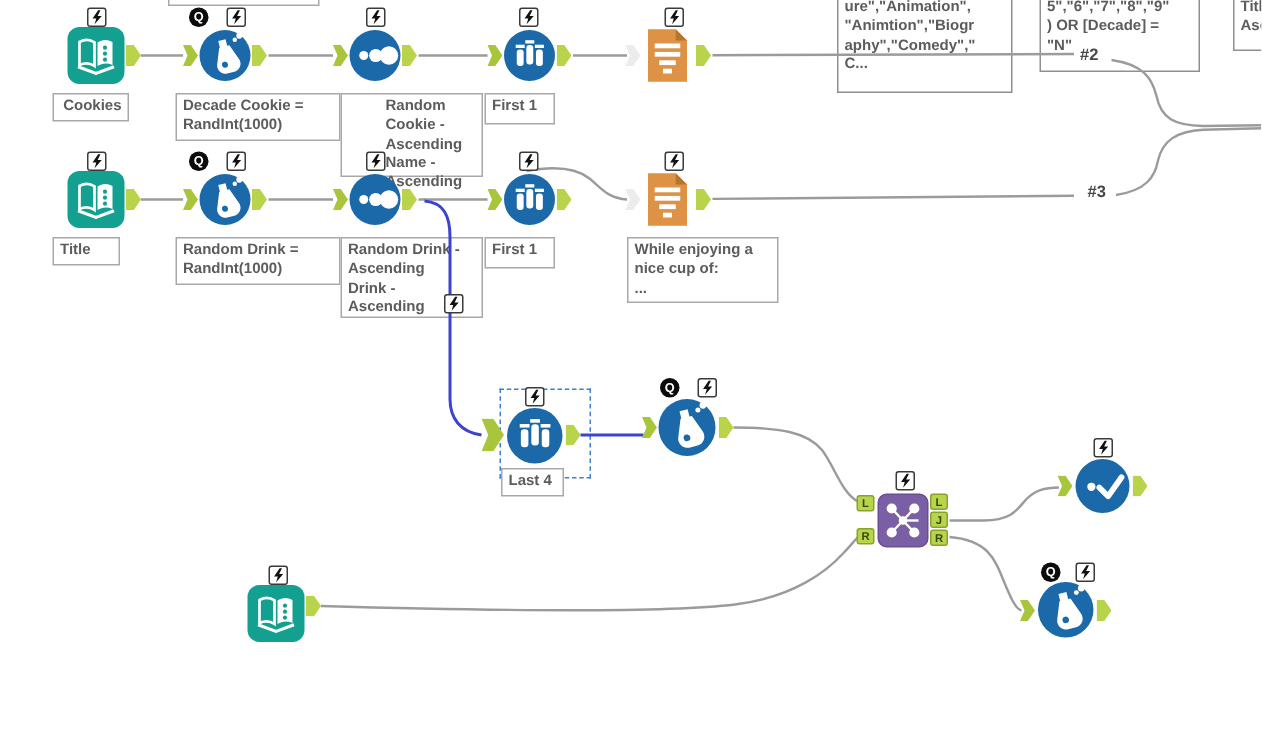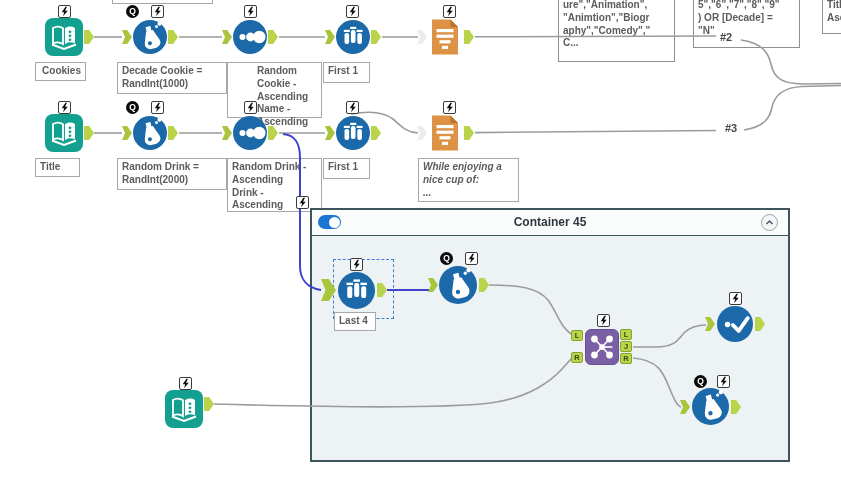--- a/index.html
+++ b/index.html
@@ -58,52 +58,39 @@
   <div class="lab" style="left:117px;top:62px;width:110px;height:32px;">Decade Cookie =
 RandInt(1000)</div>
   <div class="lab" style="left:227px;top:62px;width:95px;height:56px;padding-left:29px;">Random Cookie -
 Ascending
 Name -
 Ascending</div>
   <div class="lab" style="left:323px;top:62px;width:47px;height:21px;">First 1</div>
 
   <div class="lab" style="left:35px;top:158px;width:45px;height:19px;">Title</div>
   <div class="lab" style="left:117px;top:158px;width:110px;height:32px;">Random Drink =
-RandInt(2000)</div>
+RandInt(1000)</div>
   <div class="lab" style="left:227px;top:158px;width:95px;height:54px;">Random Drink -
 Ascending
 Drink - Ascending</div>
   <div class="lab" style="left:323px;top:158px;width:47px;height:21px;">First 1</div>
-  <div class="lab" style="left:418px;top:158px;width:101px;height:44px;font-style:italic;">While enjoying a
+  <div class="lab" style="left:418px;top:158px;width:101px;height:44px;">While enjoying a
 nice cup of:
 ...</div>
 
   <div class="lab snippet" style="left:558px;top:-8px;width:117px;height:70px;">ure","Animation",
 "Animtion","Biogr
 aphy","Comedy","
 C...</div>
   <div class="lab snippet" style="left:693px;top:-8px;width:107px;height:56px;">5","6","7","8","9"
 ) OR [Decade] =
 "N"</div>
   <div class="lab snippet" style="left:822px;top:-8px;width:70px;height:42px;">Title/
 Asce</div>
 
-  <div class="cbox">
-    <div class="chead">
-      <div class="toggle">
-        <div class="knob"></div>
-      </div>
-      <div class="ctitle">Container 45</div>
-      <div class="collapse">
-        <svg width="11" height="11" viewBox="0 0 11 11">
-          <path d="M2.5 7 L5.5 4 L8.5 7" fill="none" stroke="#4a5a66" stroke-width="1.5"></path>
-        </svg>
-      </div>
-    </div>
-  </div>
 
   <div class="dashed"></div>
 
   <svg class="overlay" width="841" height="489">
     <g fill="none" stroke="#9b9b9b" stroke-width="1.6">
       <path d="M94 37 H122"></path>
       <path d="M179 37 H222"></path>
       <path d="M279 37 H325"></path>
       <path d="M382 37 H418"></path>
       <path d="M475 36.8 L716 36"></path>

